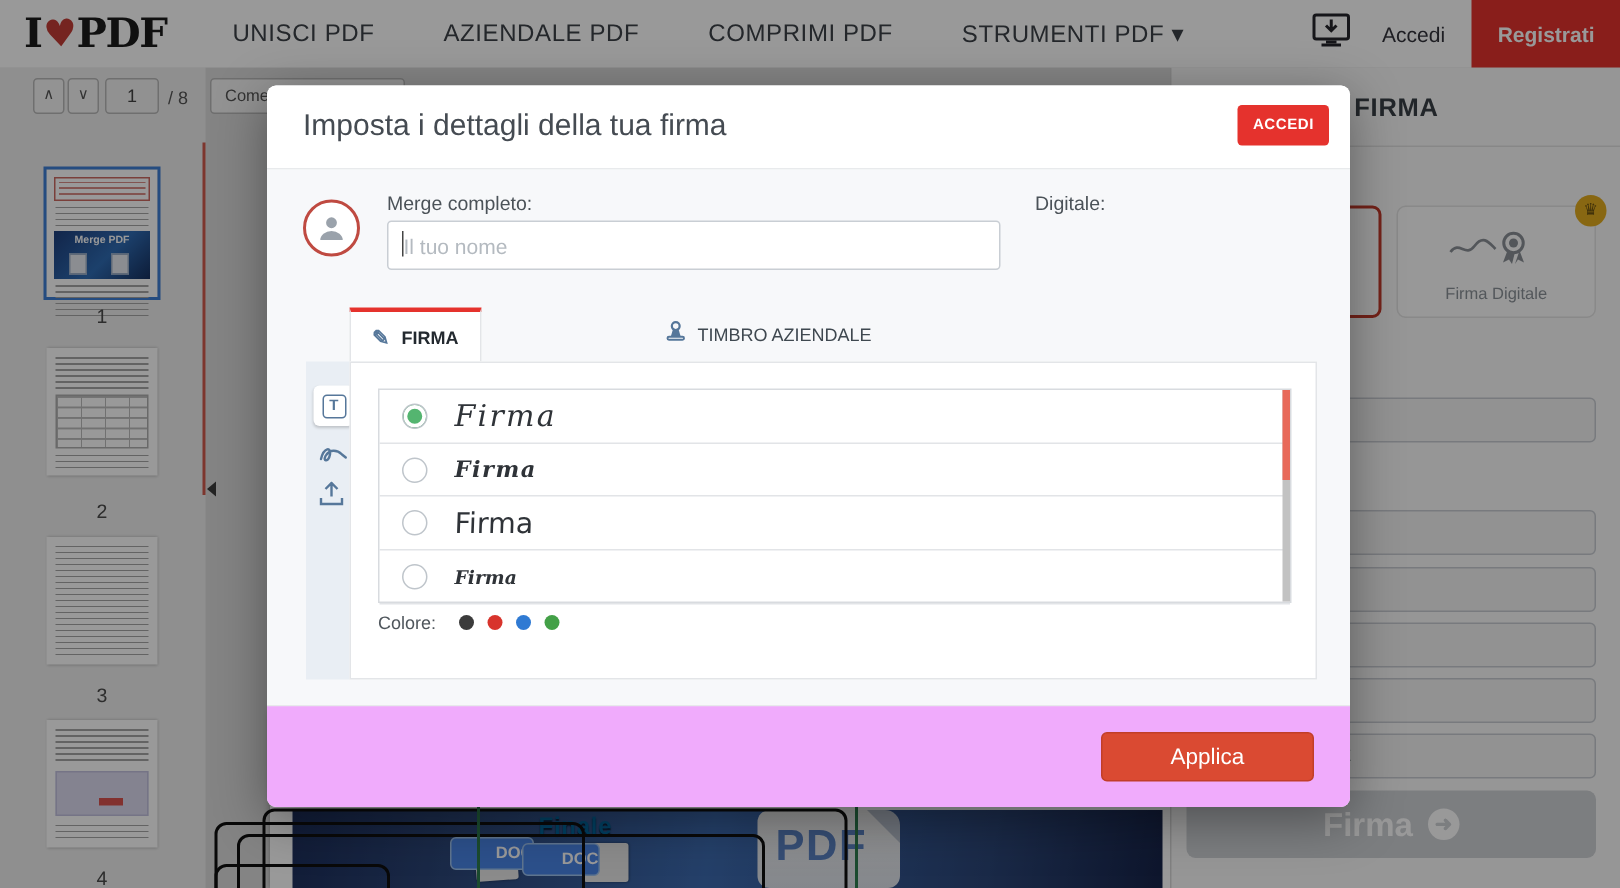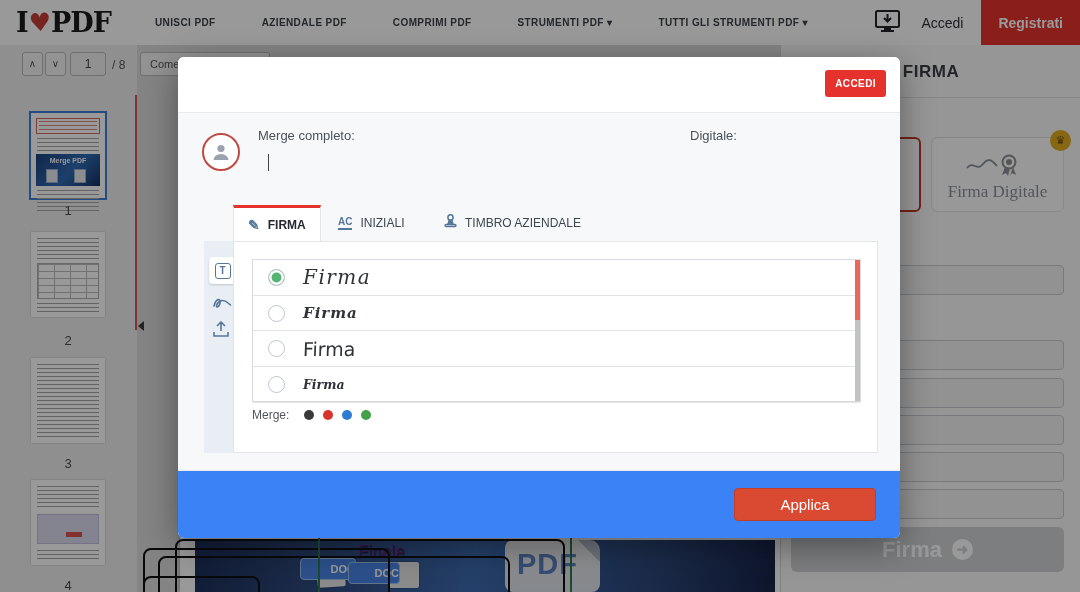--- a/index.html
+++ b/index.html
@@ -5,21 +5,21 @@
   * { margin:0; padding:0; box-sizing:border-box; }
   html,body { width:1080px; height:592px; overflow:hidden; }
   body { font-family:"Liberation Sans", sans-serif; background:#dcdcdc; }
   .stage { position:relative; width:1080px; height:592px; overflow:hidden; }
 
   
   .navbar { position:absolute; left:0; top:0; width:1080px; height:45px; background:#fff; display:flex; align-items:center; z-index:5; }
   .logo { display:flex; align-items:center; margin-left:16px; font-family:"DejaVu Serif", serif; font-weight:bold; font-size:27px; color:#1c1c1c; letter-spacing:-1px; }
   .logo .heart { color:#c43d36; font-size:25px; margin:0 1px; transform:rotate(-4deg); }
   .nav-menu { display:flex; align-items:center; margin-left:44px; gap:46px; }
-  .nav-item { font-size:10px; color:#3d4248; font-weight:bold; letter-spacing:.4px; white-space:nowrap; cursor:pointer; }
+  .nav-item { font-size:16px; color:#3d4248; font-weight:normal; letter-spacing:.4px; white-space:nowrap; cursor:pointer; }
   .nav-right { margin-left:auto; display:flex; align-items:center; height:45px; }
   .monitor-icon { margin-right:20px; cursor:pointer; }
   .login-link { font-size:14px; color:#33333b; margin-right:18px; cursor:pointer; }
   .register-btn { height:45px; background:#e5322d; color:#fff; font-size:14px; font-weight:bold; display:flex; align-items:center; padding:0 17px; cursor:pointer; }
 
   
   .thumbs-panel { position:absolute; left:0; top:45px; width:137px; height:547px; background:#efefef; z-index:2; }
   .tool-btn { position:absolute; width:21px; height:24px; background:#f6f6f6; border:1px solid #b9b9b9; border-radius:3px; font-size:10px; color:#555; text-align:center; line-height:22px; cursor:pointer; }
   .page-box { position:absolute; left:70px; top:7px; width:36px; height:24px; background:#f2f2f2; border:1px solid #b9b9b9; border-radius:3px; font-size:12px; color:#444; text-align:center; line-height:22px; }
   .page-total { position:absolute; left:112px; top:13px; font-size:12px; color:#555; }
@@ -38,37 +38,37 @@
       background-image:linear-gradient(#bdbdbd 1px, transparent 1px), linear-gradient(90deg,#bdbdbd 1px, transparent 1px);
       background-size:100% 7px, 16px 100%; }
   .t4-shot { position:absolute; left:6px; right:6px; top:34px; height:30px; background:#dcdaf0; border:1px solid #c3c1e0; }
   .t4-btn { position:absolute; left:28px; top:17px; width:16px; height:5px; background:#d9534f; }
 
   
   .doc-area { position:absolute; left:137px; top:45px; width:643px; height:547px; background:#dcdcdc; z-index:1; }
   .view-dropdown { position:absolute; left:3px; top:7px; width:130px; height:24px; background:#f6f6f6; border:1px solid #b9b9b9; border-radius:3px; font-size:11px; color:#555; line-height:22px; padding-left:9px; cursor:pointer; white-space:nowrap; overflow:hidden; }
   .pdf-page { position:absolute; left:43px; top:430px; width:600px; height:117px; background:#fff; box-shadow:0 0 4px rgba(0,0,0,.3); }
   .blue-band { position:absolute; left:58px; top:495px; width:580px; height:52px; background:linear-gradient(100deg,#1d2f5c 0%, #2c4678 18%, #3d6bb0 48%, #2c4678 80%, #17244a 100%); }
-  .finale-text { position:absolute; left:222px; top:498px; color:#701a75; font-size:16px; font-weight:normal; letter-spacing:.5px; text-shadow:0 1px 1px #0a1b33; }
+  .finale-text { position:absolute; left:222px; top:498px; color:#0369a1; font-size:16px; font-weight:bold; letter-spacing:.5px; text-shadow:0 1px 1px #0a1b33; }
   .doc-badge { position:absolute; height:22px; background:#4a86e8; border:1px solid #9fc3ef; border-radius:4px; color:#fff; font-weight:bold; font-size:11px; text-align:right; line-height:20px; }
   .mini-card { position:absolute; background:#e8e8e8; border-radius:2px; box-shadow:0 0 2px rgba(0,0,0,.4); }
   .pdf-card { position:absolute; left:368px; top:495px; width:95px; height:52px; background:linear-gradient(#f4f4f4,#dde2ea); border-radius:8px 14px 8px 8px; }
   .pdf-card .fold { position:absolute; right:0; top:0; width:0; height:0; border-top:22px solid #b9c2cf; border-left:22px solid transparent; border-radius:0 10px 0 0; }
   .pdf-card .pdf-label { position:absolute; left:12px; top:8px; font-size:29px; font-weight:bold; color:#5b82c4; letter-spacing:1px; }
   .wire { position:absolute; border:2px solid #101010; border-radius:8px; }
   .wire-green { position:absolute; border:2px solid #2e7d4f; border-radius:4px; }
 
   
   .right-panel { position:absolute; left:780px; top:45px; width:300px; height:547px; background:#fafafa; border-left:1px solid #d8d8d8; z-index:2; }
   .rp-title { position:absolute; left:20px; top:17px; font-size:17px; font-weight:bold; color:#3a4046; letter-spacing:.5px; white-space:nowrap; }
   .rp-divider { position:absolute; left:0; top:52px; width:300px; height:1px; background:#e2e2e2; }
   .rp-card { position:absolute; top:92px; height:75px; border-radius:6px; }
   .rp-card.simple { left:10px; width:130px; background:#fff; border:2px solid #c0392b; }
   .rp-card.digital { left:150px; width:133px; background:#fdfdfd; border:1px solid #e4e4e4; }
-  .rp-card.digital .card-label { position:absolute; bottom:9px; width:100%; text-align:center; font-size:17px; color:#8b9298;font-family:Liberation Serif, serif; }
+  .rp-card.digital .card-label { position:absolute; bottom:9px; width:100%; text-align:center; font-size:11px; color:#8b9298; }
   .medal-wrap { position:absolute; left:0; top:14px; width:100%; display:flex; justify-content:center; }
   .crown-badge { position:absolute; right:-8px; top:-8px; width:21px; height:21px; border-radius:50%; background:#e3ac1e; text-align:center; font-size:11px; line-height:21px; color:#6d5311; }
   .rp-box { position:absolute; left:-20px; width:303px; height:30px; background:#f4f4f4; border:1px solid #c8ccd2; border-radius:4px; cursor:pointer; }
   .rp-box-label { position:absolute; left:25px; top:8px; font-size:11px; color:#7a828a; letter-spacing:.5px; white-space:nowrap; }
   .rp-sign-btn { position:absolute; left:10px; top:482px; width:273px; height:45px; background:#cfd2d6; border-radius:6px; display:flex; align-items:center; justify-content:center; gap:10px; color:#fff; font-size:22px; font-weight:bold; cursor:pointer; }
   .arrow-circle { width:21px; height:21px; border-radius:50%; background:#fff; color:#cfd2d6; font-size:14px; line-height:21px; text-align:center; font-weight:bold; }
 
   
   .dim { position:absolute; inset:0; background:rgba(0,0,0,.40); z-index:40; }
 
@@ -106,40 +106,39 @@
   .sig-style-1 { font-family:"DejaVu Serif",serif; font-style:italic; font-size:15px; font-weight:bold; letter-spacing:1px; }
   .sig-style-2 { font-family:"DejaVu Sans",sans-serif; font-size:19px; transform:skewX(-2deg); }
   .sig-style-3 { font-family:"DejaVu Serif",serif; font-style:italic; font-size:12.5px; font-weight:bold; }
   .sig-scrollbar { position:absolute; right:0; top:0; width:5px; height:100%; background:#c2c2c2; }
   .sig-thumb { position:absolute; right:0; top:0; width:5px; height:60px; background:#e8695a; cursor:pointer; }
 
   .colore-row { position:absolute; left:18px; top:166px; display:flex; align-items:center; gap:9px; }
   .colore-label { font-size:12px; color:#4f565c; margin-right:6px; }
   .color-dot { width:10px; height:10px; border-radius:50%; cursor:pointer; }
 
-  .modal-footer { position:absolute; left:0; bottom:0; width:100%; height:68px; background:#3b82f6; border-top:1px solid #e7e9eb; border-radius:0 0 6px 6px; }
+  .modal-footer { position:absolute; left:0; bottom:0; width:100%; height:68px; background:#f0abfc; border-top:1px solid #e7e9eb; border-radius:0 0 6px 6px; }
   .applica-btn { position:absolute; right:24px; top:17px; width:142px; height:33px; background:#da4a32; border:1px solid #c13e29; border-radius:4px; color:#fff; font-size:15px; text-align:center; line-height:31px; cursor:pointer; }
 </style>
 </head>
 <body>
 
 <div class="stage">
 
   <div class="navbar">
     <div class="logo">
       <span>I</span>
         <span class="heart">♥</span>
         <span>PDF</span>
     </div>
     <div class="nav-menu">
       <div class="nav-item">UNISCI PDF</div>
       <div class="nav-item">AZIENDALE PDF</div>
       <div class="nav-item">COMPRIMI PDF</div>
       <div class="nav-item">STRUMENTI PDF ▾</div>
-      <div class="nav-item">TUTTI GLI STRUMENTI PDF ▾</div>
     </div>
     <div class="nav-right">
       <span class="monitor-icon">
         <svg width="27" height="24" viewBox="0 0 27 24">
           <rect x="2" y="2" width="23" height="16" rx="1.5" fill="none" stroke="#26262c" stroke-width="2"></rect>
           <path d="M13.5 5 v6 M10 9 l3.5 3.5 L17 9" stroke="#26262c" stroke-width="2" fill="none"></path>
           <rect x="10" y="19" width="7" height="2" fill="#26262c"></rect>
           <rect x="7" y="21" width="13" height="2" fill="#26262c"></rect>
         </svg>
       </span>
@@ -239,43 +238,41 @@
     <div class="rp-sign-btn">
       <span>Firma</span>
       <span class="arrow-circle">➜</span>
     </div>
   </div>
 
   <div class="dim"></div>
 
   <div class="modal">
     <div class="modal-header">
+      <div class="modal-title">Imposta i dettagli della tua firma</div>
       <div class="accedi-btn">ACCEDI</div>
     </div>
 
     <div class="modal-body">
       <div class="avatar">
         <svg width="22" height="22" viewBox="0 0 22 22">
           <circle cx="11" cy="7.5" r="3.6" fill="#9aa2ab"></circle>
           <path d="M3.5 19 a7.5 6 0 0 1 15 0 z" fill="#9aa2ab"></path>
         </svg>
       </div>
 
       <div class="field-label" style="left:80px; top:15px;">Merge completo:</div>
+      <input class="text-input" style="left: 80px; top: 34px; width: 409px;" placeholder="Il tuo nome">
       <div class="caret"></div>
 
       <div class="field-label" style="left:512px; top:15px;">Digitale:</div>
 
       <div class="tab active" style="left:55px;">
         <span class="tab-icon">✎</span>
         <span>FIRMA</span>
-      </div>
-      <div class="tab inactive" style="left:146px;">
-        <span class="ac-icon">AC</span>
-        <span>INIZIALI</span>
       </div>
       <div class="tab inactive" style="left:252px;">
         <span class="tab-icon">
           <svg width="13" height="15" viewBox="0 0 13 15">
             <circle cx="6.5" cy="3.4" r="2.6" fill="none" stroke="#56779a" stroke-width="1.5"></circle>
             <path d="M4.5 6 h4 l1.2 4 h-6.4 z" fill="#56779a"></path>
             <rect x="1" y="10.5" width="11" height="2" rx="1" fill="none" stroke="#56779a" stroke-width="1.3"></rect>
           </svg>
         </span>
         <span>TIMBRO AZIENDALE</span>
@@ -314,21 +311,21 @@
           </div>
           <div class="sig-row">
             <div class="radio"></div>
             <div class="sig-text sig-style-3">Firma</div>
           </div>
           <div class="sig-scrollbar">
             <div class="sig-thumb"></div>
           </div>
         </div>
         <div class="colore-row">
-          <span class="colore-label">Merge:</span>
+          <span class="colore-label">Colore:</span>
           <span class="color-dot" style="background: rgb(59, 59, 59);"></span>
           <span class="color-dot" style="background: rgb(216, 52, 44);"></span>
           <span class="color-dot" style="background: rgb(47, 122, 211);"></span>
           <span class="color-dot" style="background: rgb(67, 160, 71);"></span>
         </div>
       </div>
     </div>
 
     <div class="modal-footer">
       <div class="applica-btn">Applica</div>

